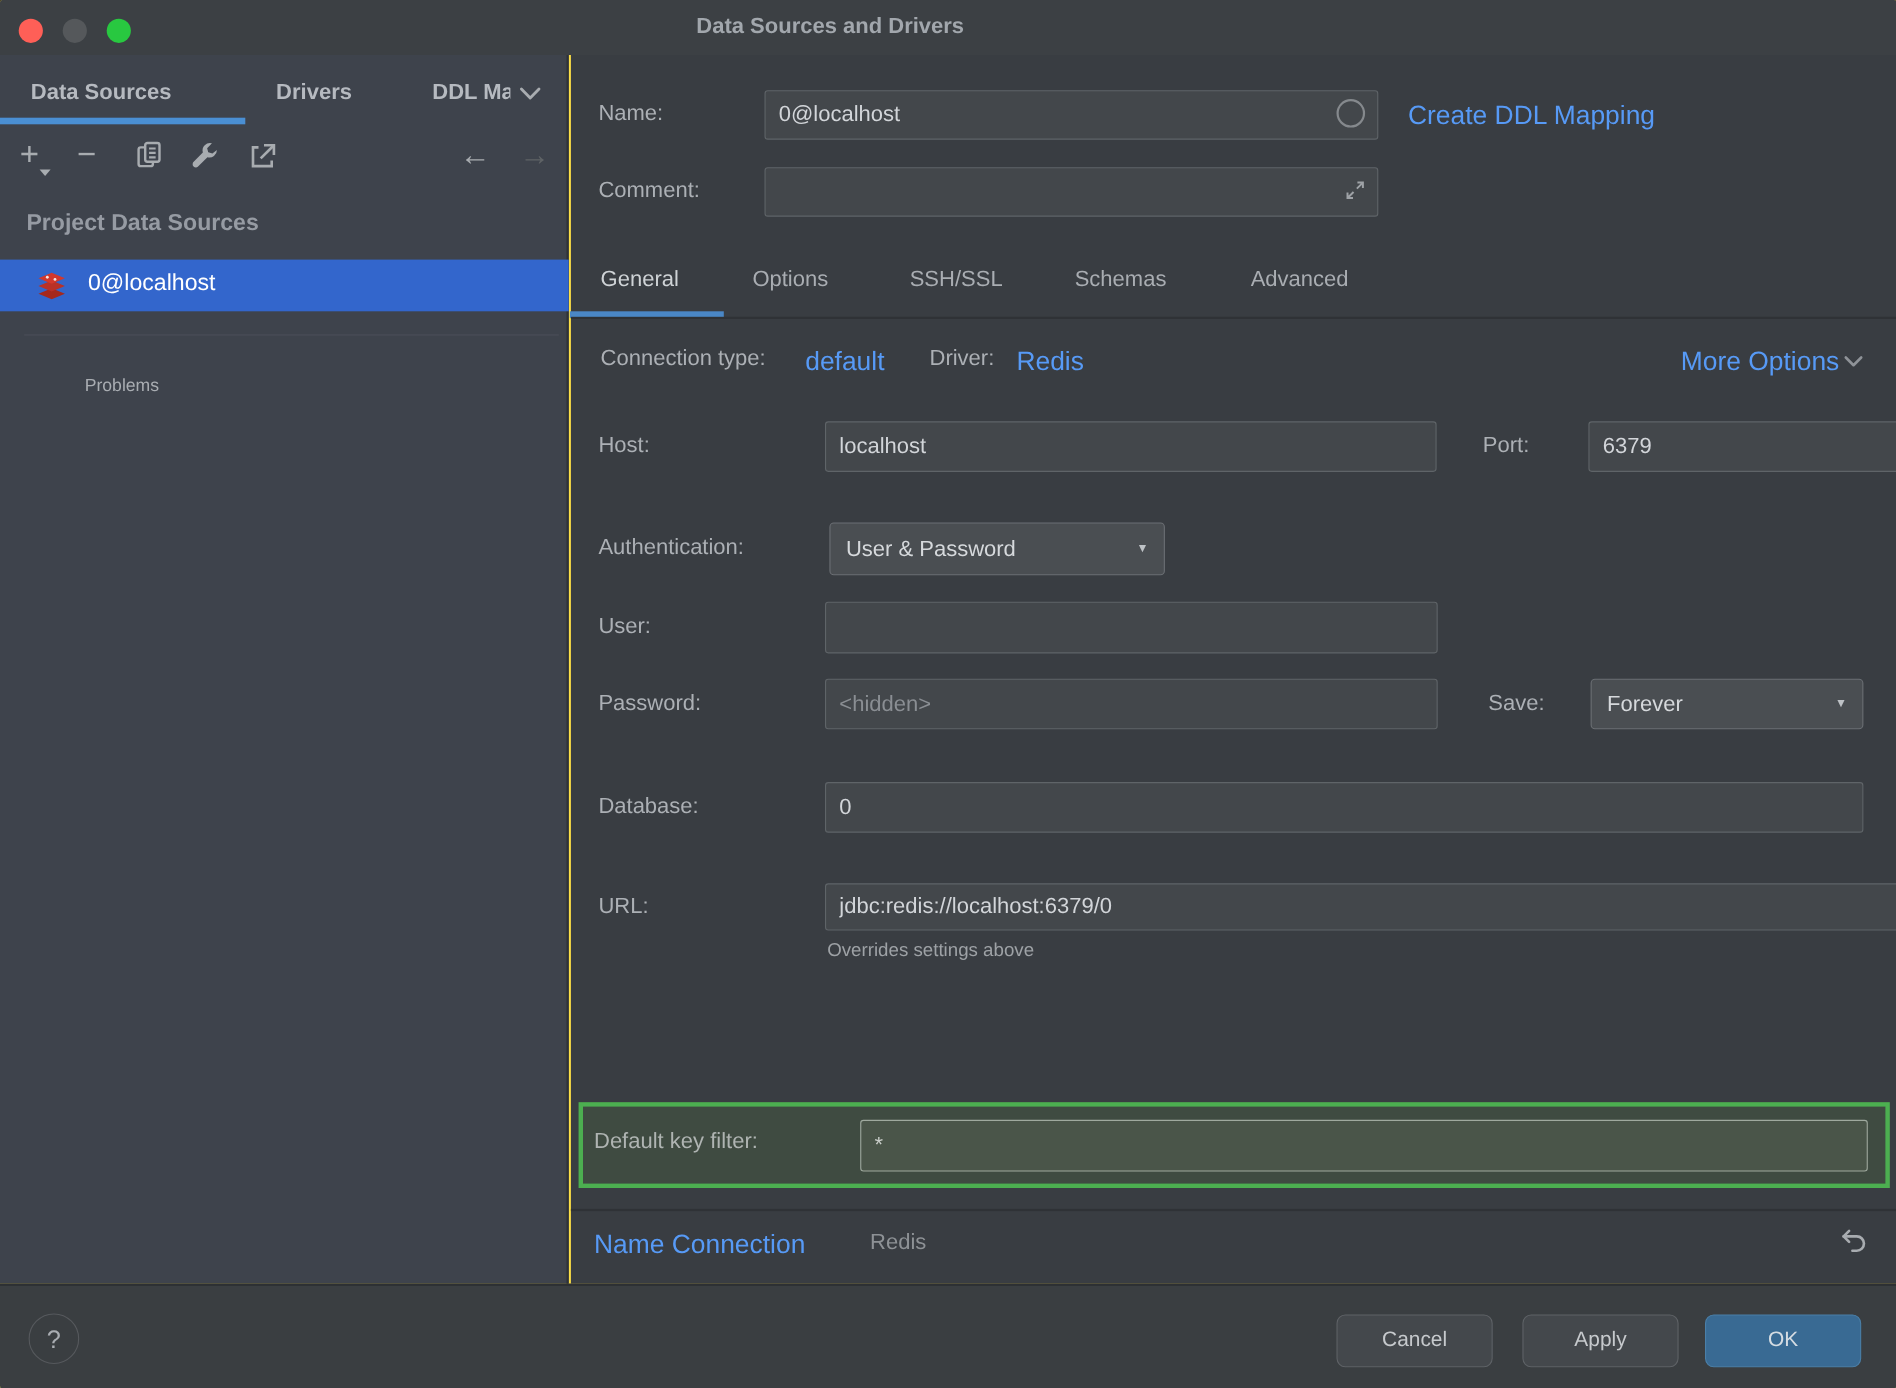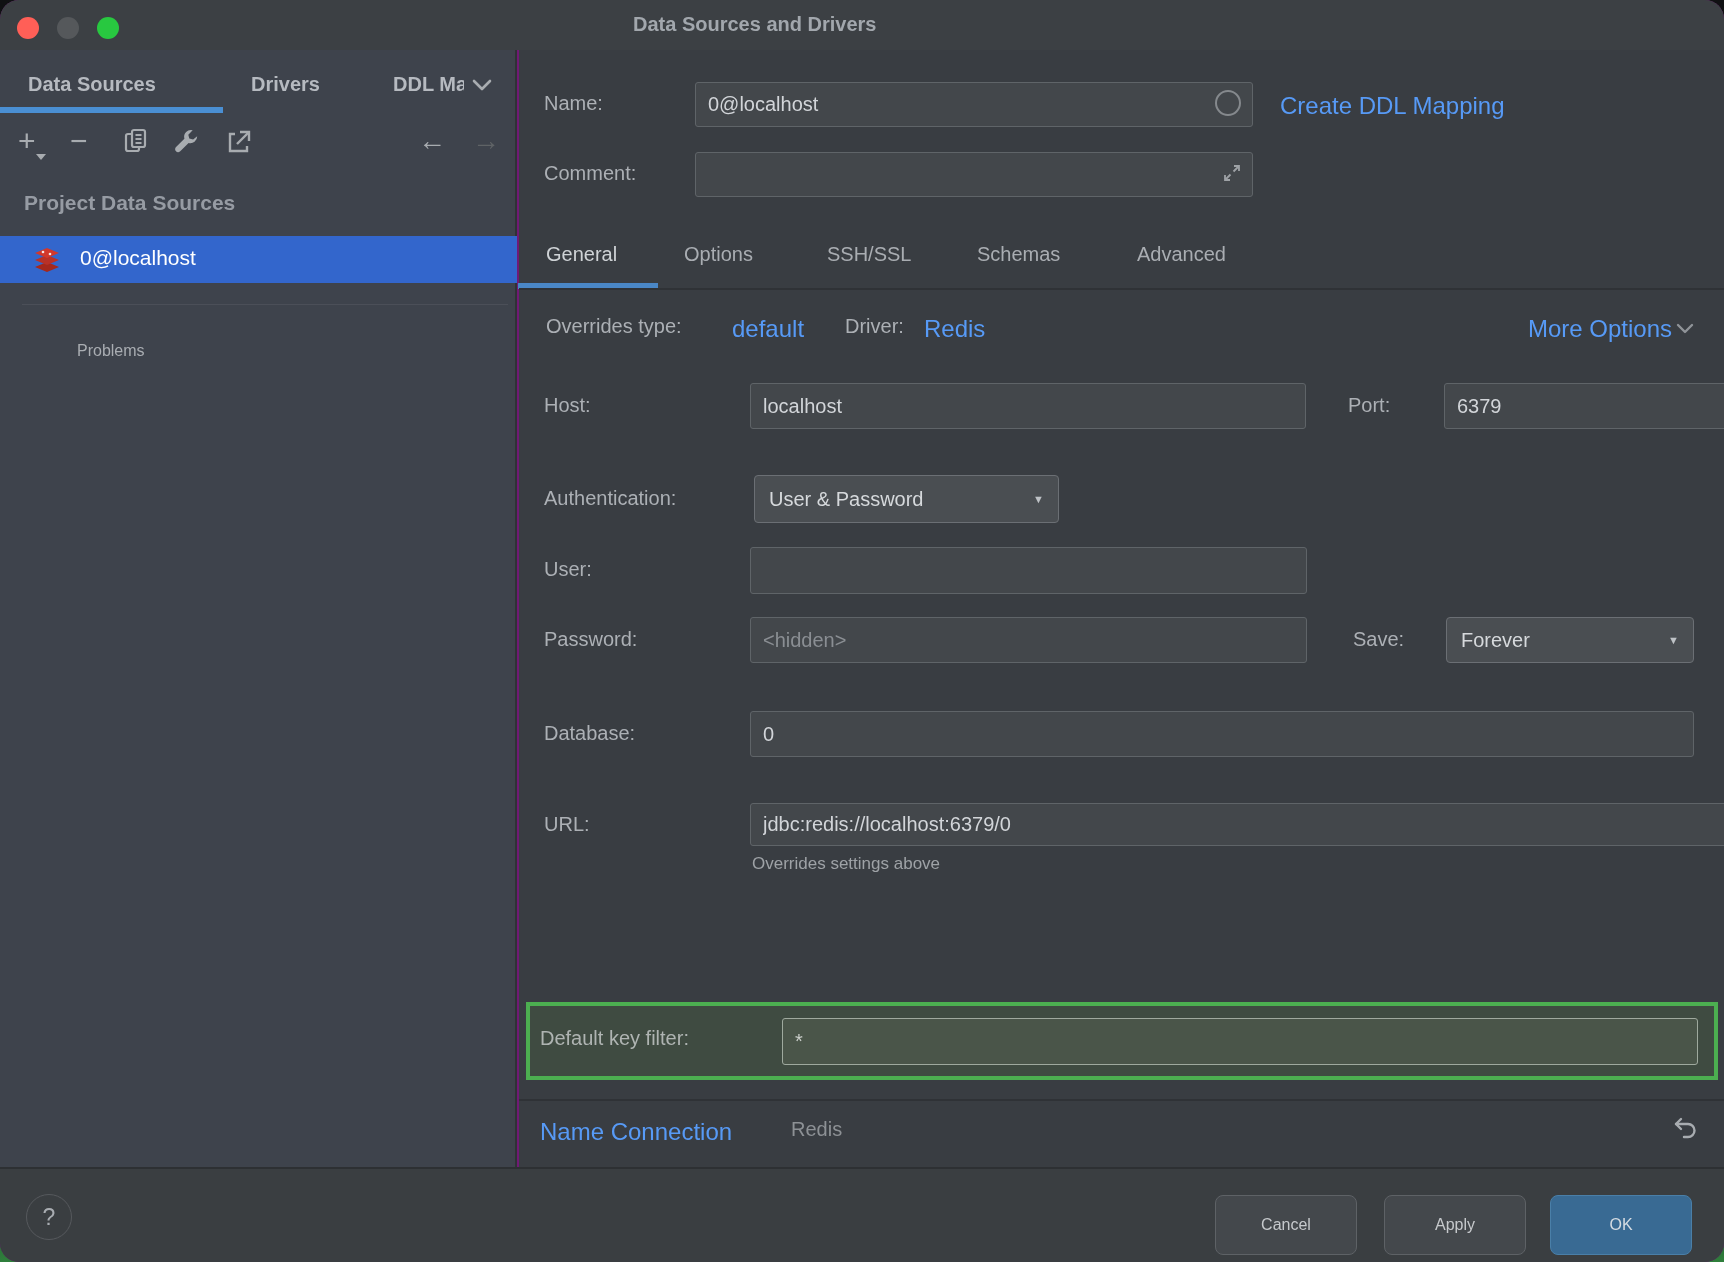--- a/index.html
+++ b/index.html
@@ -3,21 +3,21 @@
 <meta charset="utf-8">
 <style>
   * { margin:0; padding:0; box-sizing:border-box; }
   html,body { width:100%; height:100%; }
   body {
     font-family:"Liberation Sans","DejaVu Sans",sans-serif;
     background:linear-gradient(180deg,#101113 0%,#101113 88%,#2F7F3C 100%);
   }
   #window {
     position:relative; width:1724px; height:1262px;
-    background:#701a75; border-radius:19px; overflow:hidden;
+    background:#fde047; border-radius:2px; overflow:hidden;
   }
   
   .titlebar { position:absolute; left:0; top:0; width:1724px; height:50px; background:#3C4044; }
   .tl { position:absolute; top:17px; width:22px; height:22px; border-radius:50%; }
   .tl-close { left:17px; background:#FF5F57; }
   .tl-min   { left:57px; background:#55585B; }
   .tl-zoom  { left:97px; background:#28C840; }
   .win-title { position:absolute; left:633px; top:13px; font-size:20px; font-weight:bold; color:#A2A7AD; }
   
   .sidebar { position:absolute; left:0; top:50px; width:517px; height:1117px;
@@ -61,23 +61,23 @@
   .caption { position:absolute; font-size:17px; font-weight:400; color:#9EA2A6; }
   .green-box { position:absolute; left:7px; top:952px; width:1192px; height:78px;
                background:#3F4B41; border:4px solid #4CAF50; }
   .green-box .glbl { position:absolute; left:10px; top:21px; font-size:20px; color:#AFB4B2; white-space:nowrap; }
   .green-box .field { background:#4A5549; border:1px solid #9FA99E; color:#C9CDC9; }
   
   .foot-driver { position:absolute; left:272px; top:1068px; font-size:20px; color:#8D9195; }
   
   .bottombar { position:absolute; left:0; top:1167px; width:1724px; height:95px;
                background:#3A3E41; border-top:2px solid #2D3033; }
-  .btn { position:absolute; top:26px; width:142px; height:60px; border-radius:8px;
+  .btn { position:absolute; top:26px; width:142px; height:48px; border-radius:8px;
          background:#44484C; border:1.5px solid #5E6266; color:#C6C9CC;
-         font-family:"Liberation Sans","DejaVu Sans",sans-serif; font-size:16px; cursor:pointer; }
+         font-family:"Liberation Sans","DejaVu Sans",sans-serif; font-size:19px; cursor:pointer; }
   .btn-ok { background:#396A93; border:1.5px solid #4A7FA8; color:#D5DCE2; }
   .help-btn { position:absolute; left:26px; top:25px; width:46px; height:46px; border-radius:50%;
               background:transparent; border:1.5px solid #56595D; color:#A9ADB2; font-size:23px;
               font-family:"Liberation Sans","DejaVu Sans",sans-serif; cursor:pointer; }
   svg { display:block; }
 </style>
 </head>
 <body>
 
 <div id="window">
@@ -167,21 +167,21 @@
 
     <div class="m-tab active" style="left:27px;">General
       <div class="m-tab-underline" style="left:-28px;top:40px;"></div>
     </div>
     <div class="m-tab" style="left:165px;">Options</div>
     <div class="m-tab" style="left:308px;">SSH/SSL</div>
     <div class="m-tab" style="left:458px;">Schemas</div>
     <div class="m-tab" style="left:618px;">Advanced</div>
     <div class="hdivider" style="top:238px;"></div>
 
-    <div class="lbl" style="left:27px;top:265px;">Overrides type:</div>
+    <div class="lbl" style="left:27px;top:265px;">Connection type:</div>
     <a class="link" style="left:213px;top:265px;">default</a>
     <div class="lbl" style="left:326px;top:265px;">Driver:</div>
     <a class="link" style="left:405px;top:265px;">Redis</a>
     <a class="link" style="left:1009px;top:265px;">More Options</a>
     <div style="position:absolute;left:1156px;top:272px;">
       <svg width="20" height="14" viewBox="0 0 20 14">
           <polyline points="3,3 10,10 17,3" fill="none" stroke="#8F9398" stroke-width="2.4" stroke-linecap="round" stroke-linejoin="round"></polyline>
         </svg>
     </div>
 

